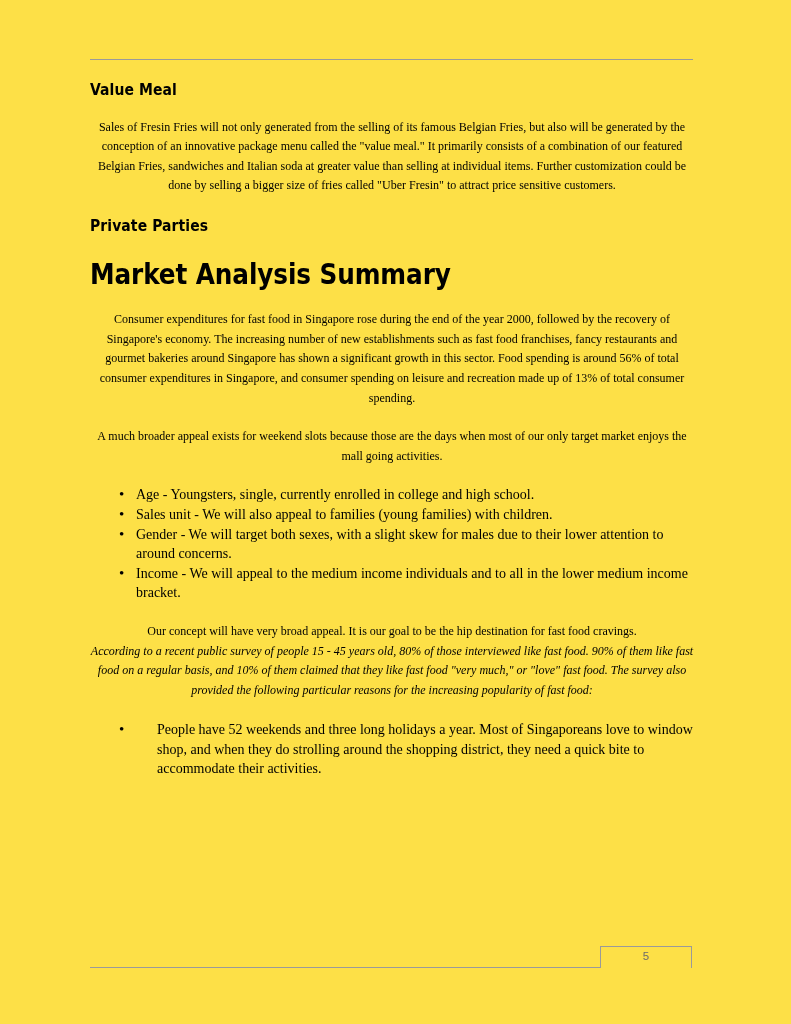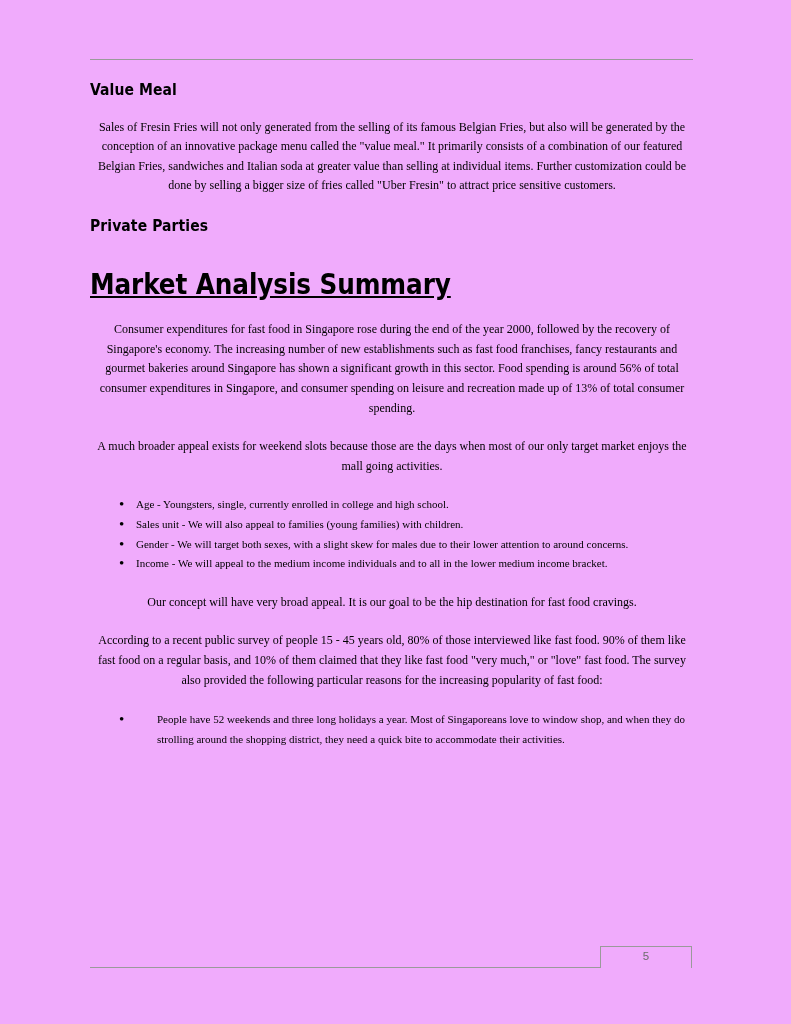--- a/index.html
+++ b/index.html
@@ -5,21 +5,21 @@
 <style>
   html, body {
     margin: 0;
     padding: 0;
     background: #ffffff;
   }
   .page {
     position: relative;
     width: 791px;
     height: 1024px;
-    background: #f0abfc;
+    background: #fde047;
     margin: 0 auto;
     overflow: hidden;
     box-sizing: border-box;
   }
   .content {
     position: absolute;
     left: 90px;
     top: 0;
     width: 604px;
   }
@@ -64,21 +64,21 @@
     text-align: center;
   }
   
   ul.bullet-list {
     list-style: none;
     margin: 0;
     padding: 0;
   }
   ul.bullet-list > li {
     font-family: "Liberation Serif", "DejaVu Serif", serif;
-    font-size: 11px;
+    font-size: 14px;
     line-height: 19.6px;
     color: #000000;
     position: relative;
     margin: 0;
     padding: 0;
   }
   
   ul.list-tight > li {
     padding-left: 46px;
   }
@@ -152,36 +152,36 @@
 
   <div class="content">
 
     <h2 class="sub-heading" style="margin-top:81px;">Value Meal</h2>
 
     <p class="body-text" style="margin-top:18px;">Sales of Fresin Fries will not only generated from the selling of its famous Belgian Fries, but also will be generated by the conception of an innovative package menu called the "value meal." It primarily consists of a combination of our featured Belgian Fries, sandwiches and Italian soda at greater value than selling at individual items. Further customization could be done by selling a bigger size of fries called "Uber Fresin" to attract price sensitive customers.</p>
 
     <h2 class="sub-heading" style="margin-top:21px;">Private Parties</h2>
 
 
-    <h1 class="main-heading" style="margin-top:33px;text-decoration:underline;">Market Analysis Summary</h1>
+    <h1 class="main-heading" style="margin-top:23px;">Market Analysis Summary</h1>
 
     <p class="body-text" style="margin-top:20px;">Consumer expenditures for fast food in Singapore rose during the end of the year 2000, followed by the recovery of Singapore's economy. The increasing number of new establishments such as fast food franchises, fancy restaurants and gourmet bakeries around Singapore has shown a significant growth in this sector. Food spending is around 56% of total consumer expenditures in Singapore, and consumer spending on leisure and recreation made up of 13% of total consumer spending.</p>
 
     <p class="body-text" style="margin-top:19px;">A much broader appeal exists for weekend slots because those are the days when most of our only target market enjoys the mall going activities.</p>
 
     <ul class="bullet-list list-tight" style="margin-top:19px;">
       <li>Age - Youngsters, single, currently enrolled in college and high school.</li>
       <li>Sales unit - We will also appeal to families (young families) with children.</li>
       <li>Gender - We will target both sexes, with a slight skew for males due to their lower attention to around concerns.</li>
       <li>Income - We will appeal to the medium income individuals and to all in the lower medium income bracket.</li>
     </ul>
 
     <p class="body-text" style="margin-top:19px;">Our concept will have very broad appeal. It is our goal to be the hip destination for fast food cravings.</p>
 
-    <p class="body-text" style="margin-top:19px;">According to a recent public survey of people 15 - 45 years old, 80% of those interviewed like fast food. 90% of them like fast food on a regular basis, and 10% of them claimed that they like fast food "very much," or "love" fast food. The survey also provided the following particular reasons for the increasing popularity of fast food:</p>
+    <p class="body-text" style="font-style:italic;">According to a recent public survey of people 15 - 45 years old, 80% of those interviewed like fast food. 90% of them like fast food on a regular basis, and 10% of them claimed that they like fast food "very much," or "love" fast food. The survey also provided the following particular reasons for the increasing popularity of fast food:</p>
 
     <ul class="bullet-list list-wide" style="margin-top:20px;">
       <li>People have 52 weekends and three long holidays a year. Most of Singaporeans love to window shop, and when they do strolling around the shopping district, they need a quick bite to accommodate their activities.</li>
     </ul>
   </div>
 
   <div class="footer">
     <div class="footer-rule"></div>
     <div class="footer-pagebox">
       <div class="footer-pagenum">5</div>

